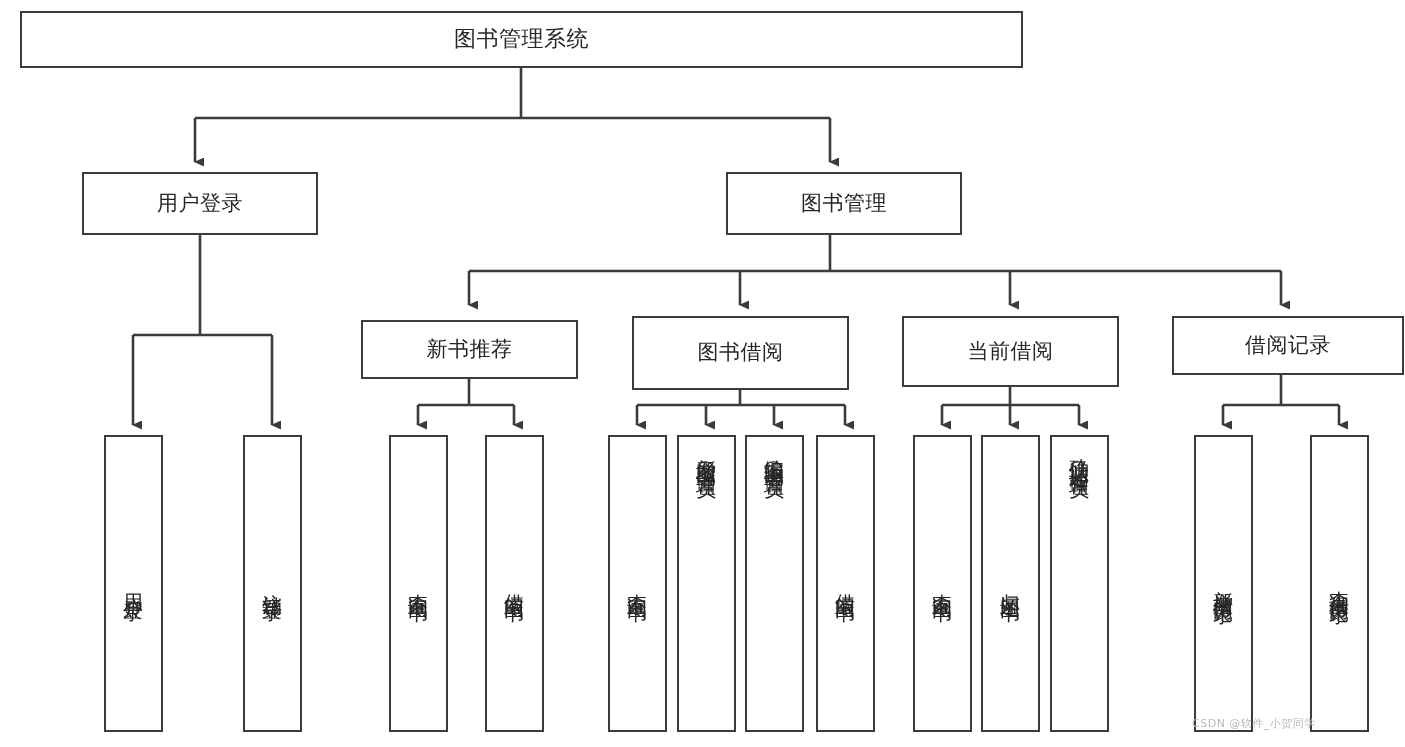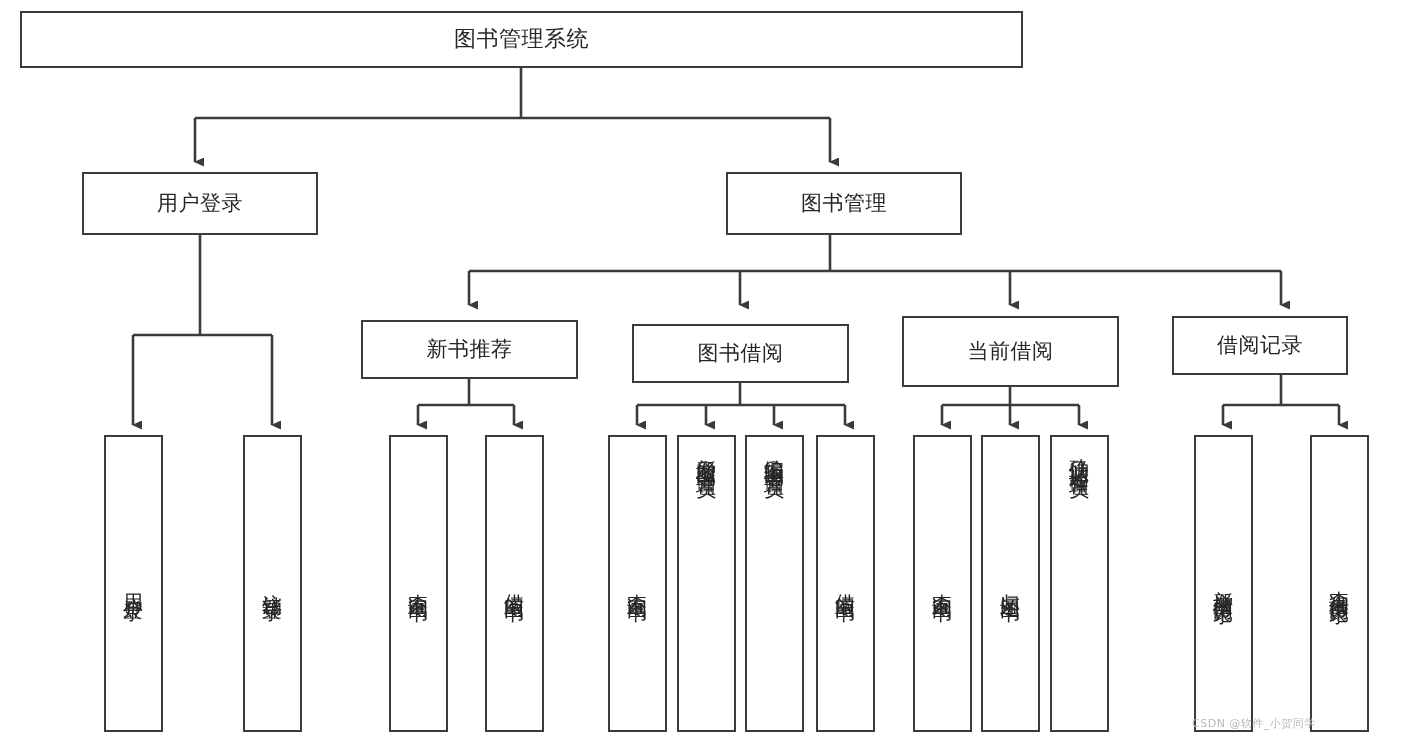--- a/index.html
+++ b/index.html
@@ -135,27 +135,27 @@
   <div class="node horiz" style="left:82px; top:172px; width:236px; height:63px;">
     <span class="lbl">用户登录</span>
   </div>
   <div class="node horiz" style="left:712px; top:172px; width:236px; height:63px;margin-left:14px;">
     <span class="lbl">图书管理</span>
   </div>
 
   <div class="node horiz" style="left:361px; top:320px; width:217px; height:59px;">
     <span class="lbl">新书推荐</span>
   </div>
-  <div class="node horiz" style="left:632px; top:324px; width:217px; height:59px;">
+  <div class="node horiz" style="left:632px; top:316px; width:217px; height:74px;">
     <span class="lbl">图书借阅</span>
   </div>
   <div class="node horiz" style="left:902px; top:316px; width:217px; height:71px;">
     <span class="lbl">当前借阅</span>
   </div>
-  <div class="node horiz" style="left:1172px; top:316px; width:176px; height:59px;">
+  <div class="node horiz" style="left:1172px; top:316px; width:232px; height:59px;">
     <span class="lbl">借阅记录</span>
   </div>
 
   <div class="node vert mid" style="left:104px; top:435px; width:59px; height:297px;">
     <span class="lbl">用户登录</span>
   </div>
   <div class="node vert mid" style="left:243px; top:435px; width:59px; height:297px;">
     <span class="lbl">注销登录</span>
   </div>
 

